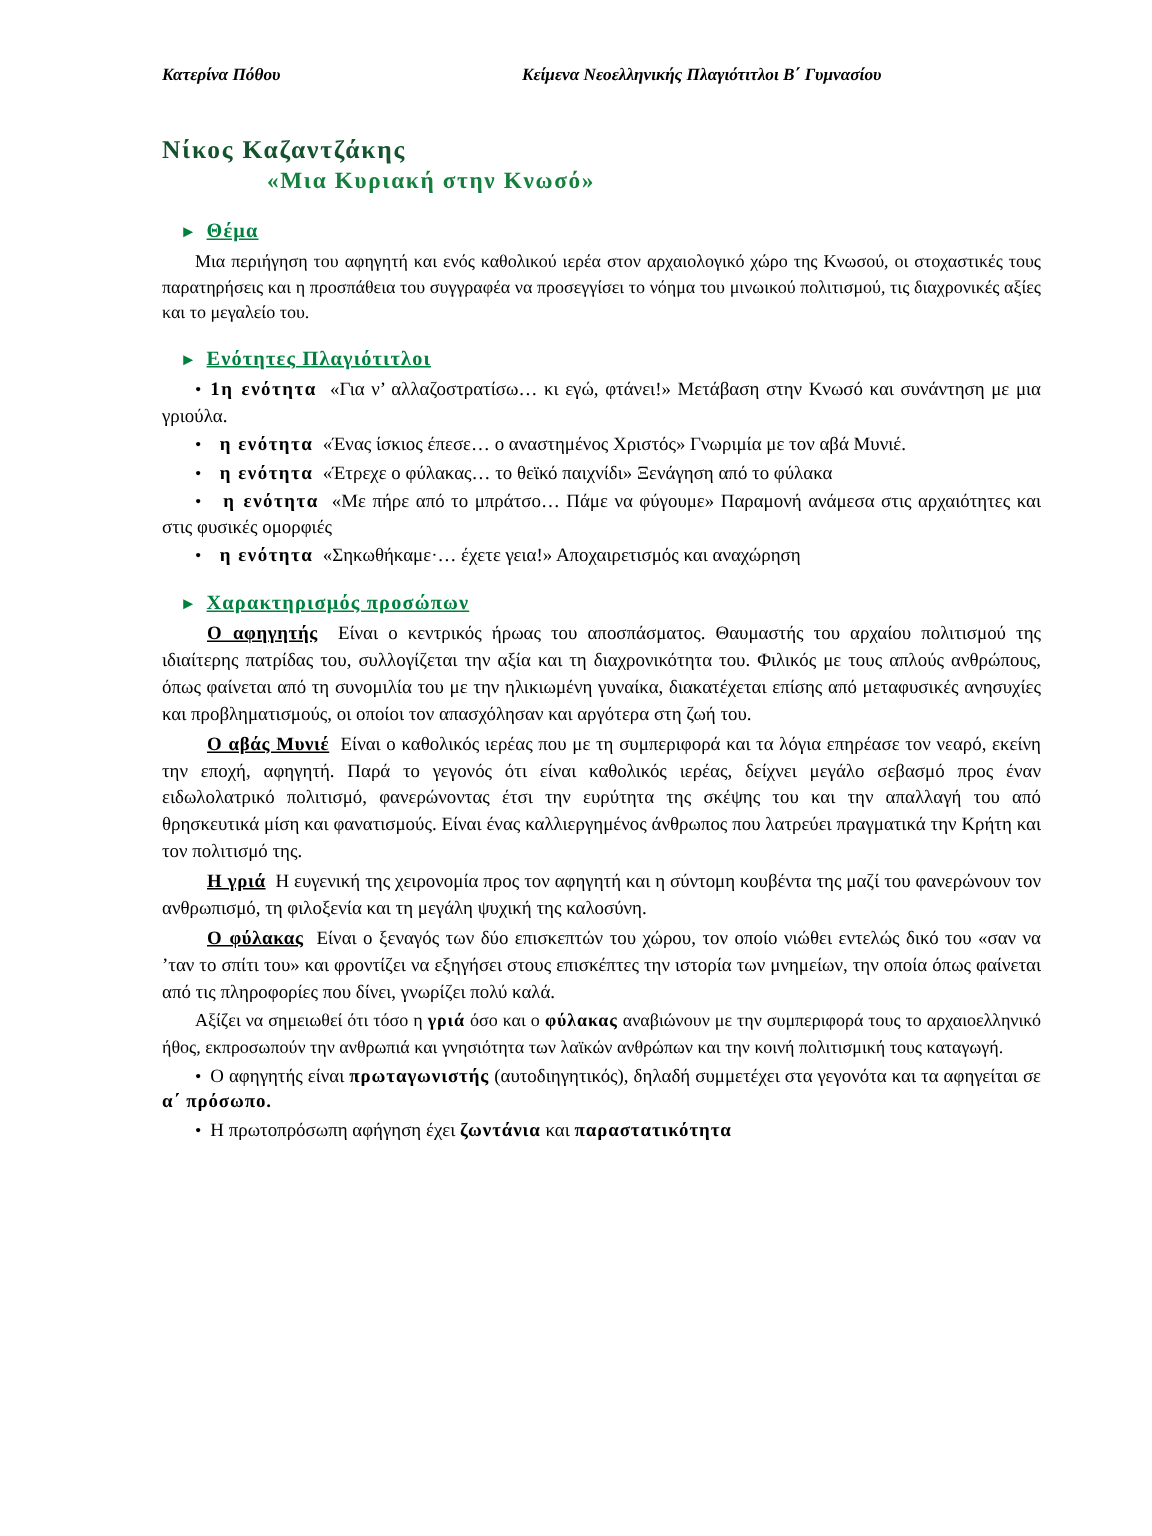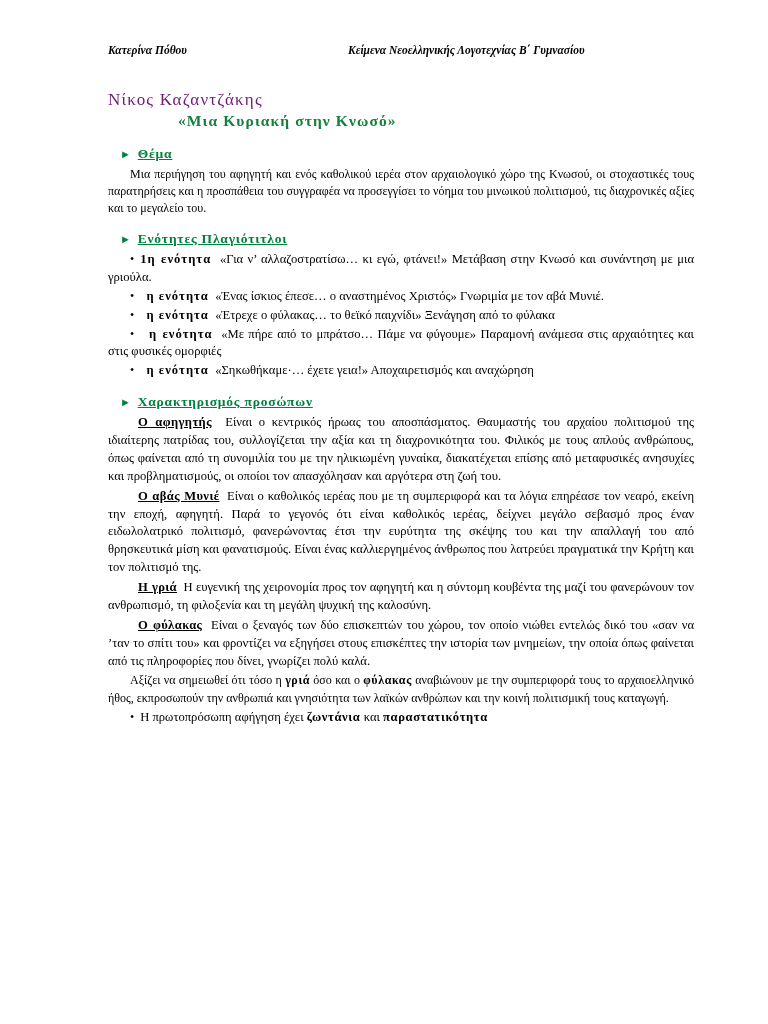--- a/index.html
+++ b/index.html
@@ -31,22 +31,22 @@
     margin-bottom: 34px;
   }
   .header .left {
     width: 240px;
   }
   .header .right {
     flex: 1;
   }
   h1.title {
     font-size: 17px;
-    font-weight: normal;
-    color: #701a75;
+    font-weight: bold;
+    color: #14532d;
     margin: 16px 0 2px 0;
     letter-spacing: 1.2px;
   }
   h2.subtitle {
     font-size: 15.5px;
     font-weight: bold;
     color: #15803d;
     margin: 0 0 16px 0;
     letter-spacing: 1.1px;
     padding-left: 70px;
@@ -115,21 +115,21 @@
     text-indent: 30px;
   }
 </style>
 </head>
 <body>
 
 <div class="page">
 
   <div class="header">
     <div class="left">Κατερίνα Πόθου</div>
-    <div class="right">Κείμενα Νεοελληνικής Λογοτεχνίας Β΄ Γυμνασίου</div>
+    <div class="right">Κείμενα Νεοελληνικής Πλαγιότιτλοι Β΄ Γυμνασίου</div>
   </div>
 
   <h1 class="title">Νίκος Καζαντζάκης</h1>
   <h2 class="subtitle">«Μια Κυριακή στην Κνωσό»</h2>
 
   <div class="section-head">
     <span class="arrow">►</span><span class="u">Θέμα</span>
   </div>
   <p class="body">Μια περιήγηση του αφηγητή και ενός καθολικού ιερέα στον αρχαιολογικό χώρο της Κνωσού, οι στοχαστικές τους παρατηρήσεις και η προσπάθεια του συγγραφέα να προσεγγίσει το νόημα του μινωικού πολιτισμού, τις διαχρονικές αξίες και το μεγαλείο του.</p>
 
@@ -169,17 +169,20 @@
   </p>
   <p class="para-person">
     <span class="person">Ο φύλακας</span>&nbsp;&nbsp;<span>Είναι ο ξεναγός των δύο επισκεπτών του χώρου, τον οποίο νιώθει εντελώς δικό του «σαν να ’ταν το σπίτι του» και φροντίζει να εξηγήσει στους επισκέπτες την ιστορία των μνημείων, την οποία όπως φαίνεται από τις πληροφορίες που δίνει, γνωρίζει πολύ καλά.</span>
   </p>
   <p class="body">
     <span>Αξίζει να σημειωθεί ότι τόσο η </span><span class="b ls">γριά</span><span> όσο και ο </span><span class="b ls">φύλακας</span><span> αναβιώνουν με την συμπεριφορά τους το αρχαιοελληνικό ήθος, εκπροσωπούν την ανθρωπιά και γνησιότητα των λαϊκών ανθρώπων και την κοινή πολιτισμική τους καταγωγή.</span>
   </p>
 
   <ul class="bullets">
     <li>
+      <span class="dot">•</span><span>Ο αφηγητής είναι </span><span class="b ls">πρωταγωνιστής</span><span> (αυτοδιηγητικός), δηλαδή συμμετέχει στα γεγονότα και τα αφηγείται σε </span><span class="b ls">α΄ πρόσωπο.</span>
+    </li>
+    <li>
       <span class="dot">•</span><span>Η πρωτοπρόσωπη αφήγηση έχει </span><span class="b ls">ζωντάνια</span><span>  και </span><span class="b ls">παραστατικότητα</span>
     </li>
   </ul>
 
 </div>
 
 </body></html>

